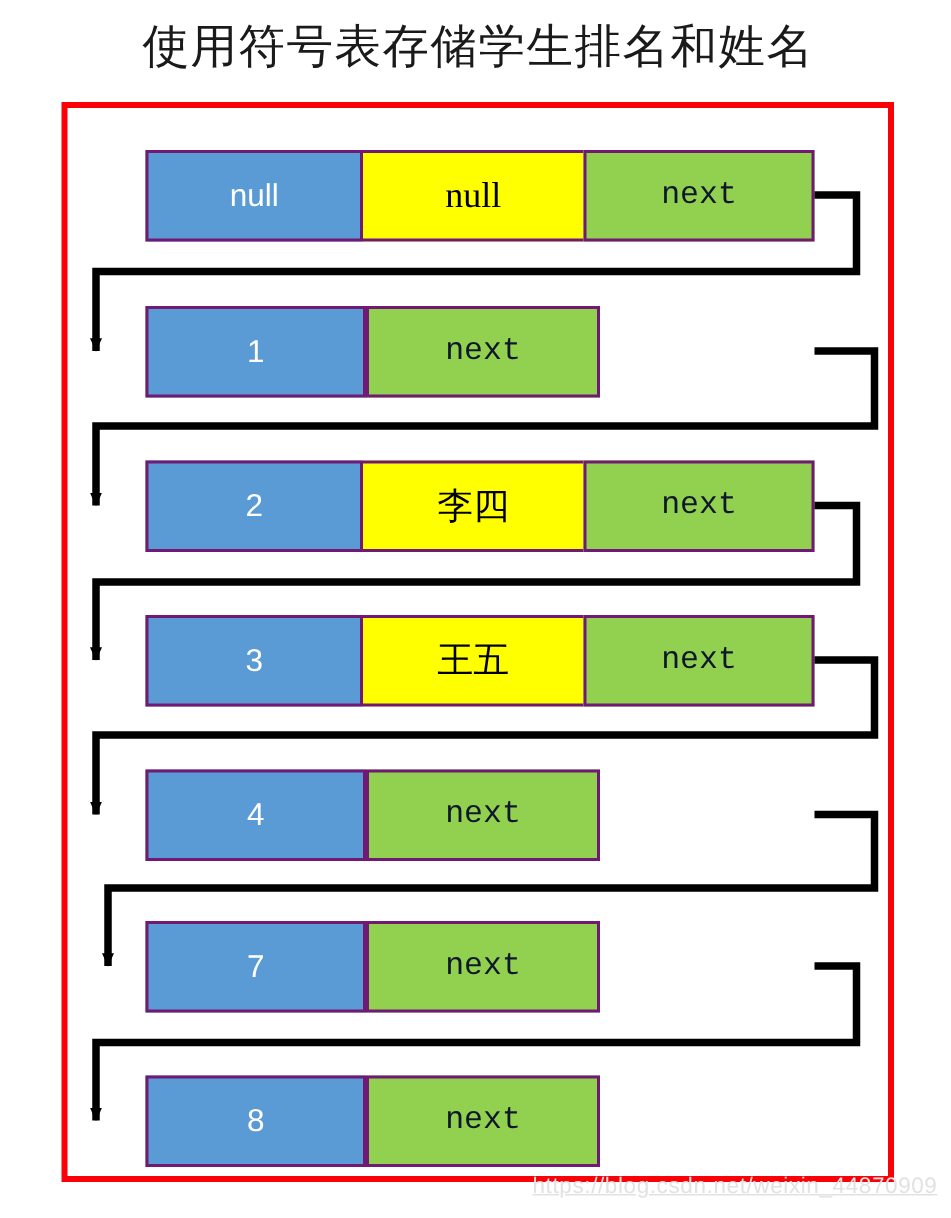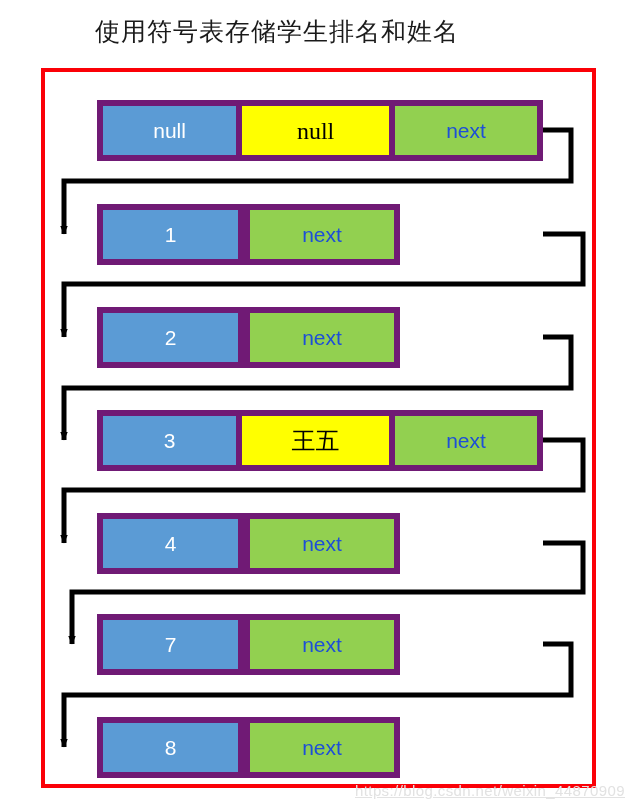--- a/index.html
+++ b/index.html
@@ -12,22 +12,22 @@
     height: 812px;
     position: relative;
     overflow: hidden;
     font-family: "Liberation Sans", sans-serif;
   }
 
   #diagram-title {
     position: absolute;
     left: 95px;
     top: 14px;
-    font-family: Liberation Sans, sans-serif;
-    font-size: 25px;
+    font-family: Liberation Serif, serif;
+    font-size: 31px;
     line-height: 34px;
     color: #1a1a1a;
     letter-spacing: 1px;
     white-space: nowrap;
   }
 
   #red-frame {
     position: absolute;
     left: 41px;
     top: 68px;
@@ -49,21 +49,21 @@
   .node-row {
     position: absolute;
     left: 97px;
     width: 446px;
     height: 61px;
     display: flex;
   }
 
   .cell {
     box-sizing: border-box;
-    border: 6px solid #701a75;
+    border: 2px solid #701a75;
     display: flex;
     align-items: center;
     justify-content: center;
     font-size: 21px;
     line-height: 1;
   }
   .cell-key {
     width: 147px;
     background: #5b9bd5;
     color: #ffffff;
@@ -73,21 +73,22 @@
     background: #ffff00;
     color: #000000;
     font-family: "Liberation Serif", "DejaVu Serif", serif;
     font-size: 24px;
     border-left: none;
     border-right: none;
   }
   .cell-next {
     width: 156px;
     background: #92d050;
-    color: #1d4ed8;
+    color: #0f172a;
+    font-family: Liberation Mono, monospace;
   }
 
   #connector-layer {
     position: absolute;
     left: 0;
     top: 0;
     width: 634px;
     height: 812px;
     pointer-events: none;
   }
@@ -115,20 +116,21 @@
     <div class="cell cell-key">null</div>
     <div class="cell cell-value">null</div>
     <div class="cell cell-next">next</div>
   </div>
   <div class="node-row" style="top:204px">
     <div class="cell cell-key">1</div>
     <div class="cell cell-next">next</div>
   </div>
   <div class="node-row" style="top:307px">
     <div class="cell cell-key">2</div>
+    <div class="cell cell-value">李四</div>
     <div class="cell cell-next">next</div>
   </div>
   <div class="node-row" style="top:410px">
     <div class="cell cell-key">3</div>
     <div class="cell cell-value">王五</div>
     <div class="cell cell-next">next</div>
   </div>
   <div class="node-row" style="top:513px">
     <div class="cell cell-key">4</div>
     <div class="cell cell-next">next</div>

